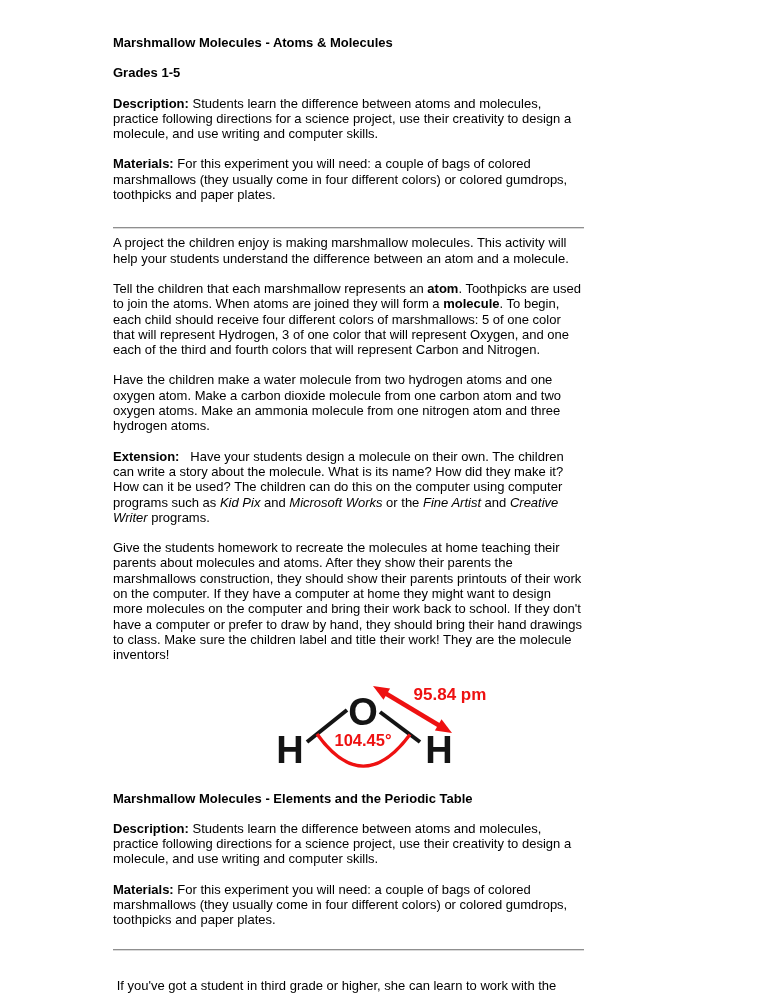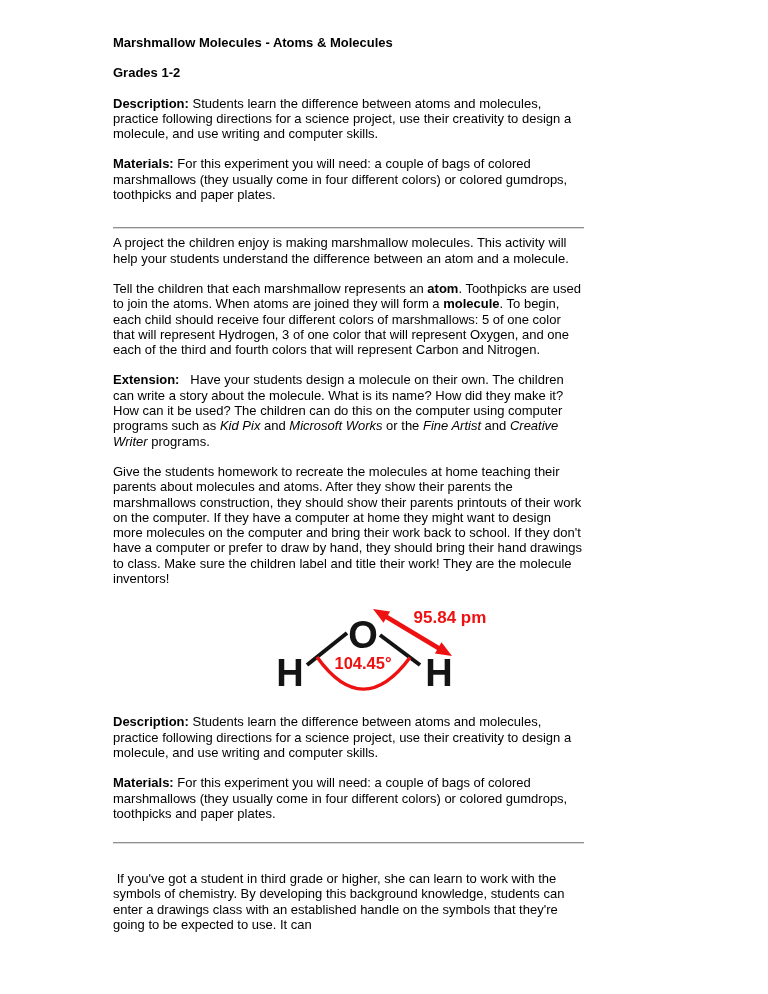--- a/index.html
+++ b/index.html
@@ -57,32 +57,33 @@
     fill: #ee1111;
   }
 </style>
 </head>
 <body>
 
 <div class="doc">
 
   <h1 class="first">Marshmallow Molecules - Atoms &amp; Molecules</h1>
 
-  <h2>Grades 1-2</h2>
+  <h2>Grades 1-5</h2>
 
   <p><span class="b">Description:</span><span> Students learn the difference between atoms and molecules, practice following directions for a science project, use their creativity to design a molecule, and use writing and computer skills.</span></p>
 
   <p><span class="b">Materials:</span><span> For this experiment you will need: a couple of bags of colored marshmallows (they usually come in four different colors) or colored gumdrops, toothpicks and paper plates.</span></p>
 
   <hr class="rule">
 
   <p class="after-rule">A project the children enjoy is making marshmallow molecules. This activity will help your students understand the difference between an atom and a molecule.</p>
 
   <p><span>Tell the children that each marshmallow represents an </span><span class="b">atom</span><span>. Toothpicks are used to join the atoms. When atoms are joined they will form a </span><span class="b">molecule</span><span>. To begin, each child should receive four different colors of marshmallows: 5 of one color that will represent Hydrogen, 3 of one color that will represent Oxygen, and one each of the third and fourth colors that will represent Carbon and Nitrogen.</span></p>
 
+  <p>Have the children make a water molecule from two hydrogen atoms and one oxygen atom. Make a carbon dioxide molecule from one carbon atom and two oxygen atoms. Make an ammonia molecule from one nitrogen atom and three hydrogen atoms.</p>
 
   <p><span class="b">Extension:</span><span>   Have your students design a molecule on their own. The children can write a story about the molecule. What is its name? How did they make it? How can it be used? The children can do this on the computer using computer programs such as </span><span class="i">Kid Pix</span><span> and </span><span class="i">Microsoft Works</span><span> or the </span><span class="i">Fine Artist</span><span> and </span><span class="i">Creative Writer</span><span> programs.</span></p>
 
   <p>Give the students homework to recreate the molecules at home teaching their parents about molecules and atoms. After they show their parents the marshmallows construction, they should show their parents printouts of their work on the computer. If they have a computer at home they might want to design more molecules on the computer and bring their work back to school. If they don't have a computer or prefer to draw by hand, they should bring their hand drawings to class. Make sure the children label and title their work! They are the molecule inventors!</p>
 
   <div class="diagram-wrap">
     <svg width="245" height="98" viewBox="0 0 245 98" xmlns="http://www.w3.org/2000/svg">
 
       <line x1="84" y1="32" x2="44" y2="64" stroke="#141414" stroke-width="4"></line>
       <line x1="117" y1="34" x2="157" y2="64" stroke="#141414" stroke-width="4"></line>
@@ -95,20 +96,21 @@
 
       <text class="atom-label" x="100" y="47" text-anchor="middle">O</text>
       <text class="atom-label" x="27" y="85" text-anchor="middle">H</text>
       <text class="atom-label" x="176" y="85" text-anchor="middle">H</text>
 
       <text class="red-label" x="187" y="22" font-size="17" text-anchor="middle">95.84 pm</text>
       <text class="red-label" x="100" y="68" font-size="16.5" text-anchor="middle">104.45°</text>
     </svg>
   </div>
 
+  <h1>Marshmallow Molecules - Elements and the Periodic Table</h1>
 
 
   <p><span class="b">Description:</span><span> Students learn the difference between atoms and molecules, practice following directions for a science project, use their creativity to design a molecule, and use writing and computer skills.</span></p>
 
   <p><span class="b">Materials:</span><span> For this experiment you will need: a couple of bags of colored marshmallows (they usually come in four different colors) or colored gumdrops, toothpicks and paper plates.</span></p>
 
   <hr class="rule rule2">
 
   <p> If you've got a student in third grade or higher, she can learn to work with the symbols of chemistry. By developing this background knowledge, students can enter a drawings class with an established handle on the symbols that they're going to be expected to use. It can</p>
 

